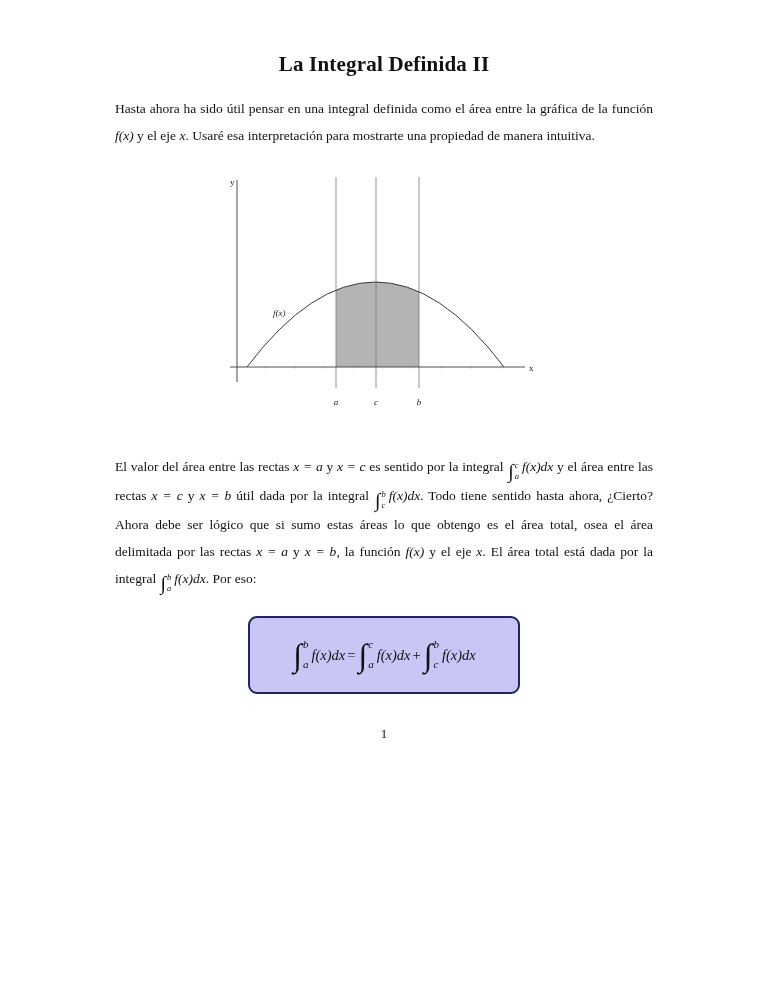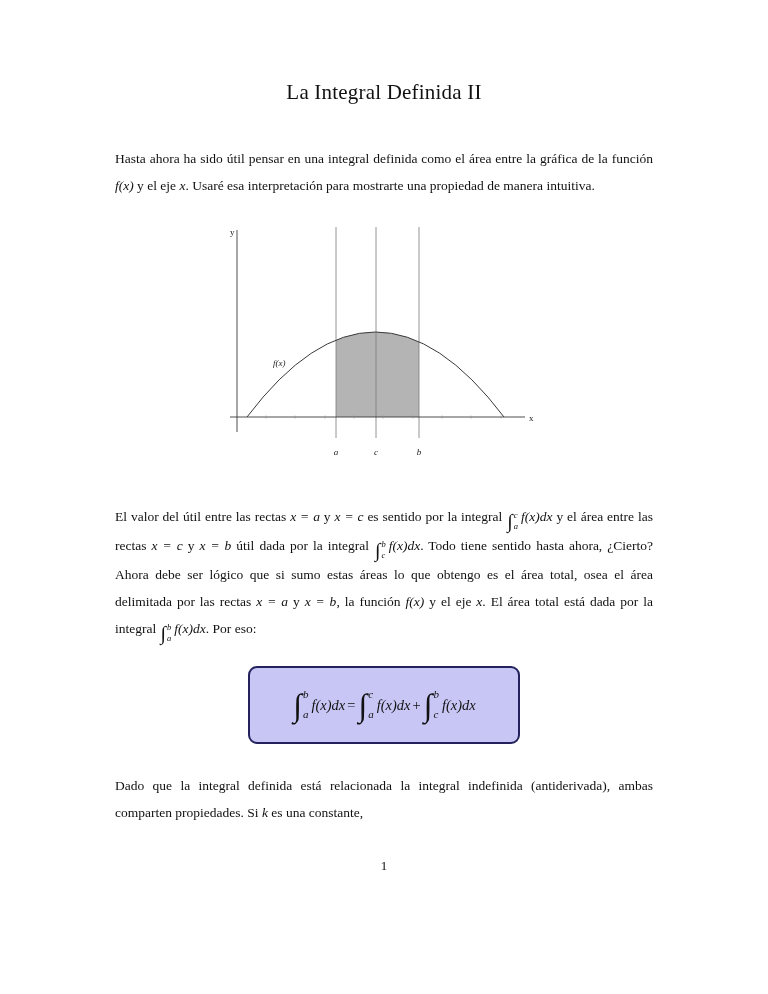--- a/index.html
+++ b/index.html
@@ -2,28 +2,28 @@
 <html><head>
 <meta charset="utf-8">
 <style>
   html,body{margin:0;padding:0;background:#ffffff;}
   .page{
     width:768px;height:994px;position:relative;background:#ffffff;
     font-family:"Liberation Serif","DejaVu Serif",serif;color:#111;
     overflow:hidden;
   }
   .title{
-    margin:0;padding-top:80px;text-align:center;
-    font-size:21px;font-weight:normal;letter-spacing:0.2px;
+    margin:0;padding-top:52px;text-align:center;
+    font-size:21px;font-weight:bold;letter-spacing:0.2px;
   }
   .body-text{
     width:538px;margin:0 auto;font-size:13.5px;line-height:27px;
     text-align:justify;
   }
-  .p1{margin-top:40px;}
+  .p1{margin-top:18px;}
   .p2{margin-top:38px;}
   .p3{margin-top:28px;}
   .rm{font-style:normal;}
   .mi{font-style:italic;}
   
   .intg{display:inline-flex;align-items:stretch;margin:0 3px 0 1px;}
   .intg .sign{font-style:normal;}
   .intg .lims{display:inline-flex;flex-direction:column;justify-content:space-between;font-style:italic;}
   .body-text .intg{height:22px;vertical-align:-7px;}
   .body-text .intg .sign{font-size:20px;line-height:22px;}
@@ -81,21 +81,21 @@
 
       <text class="fig-label" x="1" y="10" font-size="9" fill="#222">y</text>
       <text class="fig-label" x="300" y="196" font-size="9" fill="#222">x</text>
       <text class="fig-label" x="44" y="141" font-size="9" font-style="italic" fill="#222">f(x)</text>
       <text class="fig-label" x="107" y="230" font-size="9" font-style="italic" text-anchor="middle" fill="#222">a</text>
       <text class="fig-label" x="147" y="230" font-size="9" font-style="italic" text-anchor="middle" fill="#222">c</text>
       <text class="fig-label" x="190" y="230" font-size="9" font-style="italic" text-anchor="middle" fill="#222">b</text>
     </svg>
   </div>
 
-  <p class="body-text p2"><span class="rm">El valor del útil entre las rectas </span><span class="mi">x = a</span><span class="rm"> y </span><span class="mi">x = c</span><span class="rm"> es sentido por la integral </span><span class="intg">
+  <p class="body-text p2"><span class="rm">El valor del área entre las rectas </span><span class="mi">x = a</span><span class="rm"> y </span><span class="mi">x = c</span><span class="rm"> es sentido por la integral </span><span class="intg">
         <span class="sign">∫</span>
         <span class="lims">
           <span class="hi">c</span>
           <span class="lo">a</span>
         </span>
       </span><span class="mi">f(x)dx</span><span class="rm"> y el área entre las rectas </span><span class="mi">x = c</span><span class="rm"> y </span><span class="mi">x = b</span><span class="rm"> útil dada por la integral </span><span class="intg">
         <span class="sign">∫</span>
         <span class="lims">
           <span class="hi">b</span>
           <span class="lo">c</span>
@@ -132,17 +132,16 @@
           <span class="sign">∫</span>
           <span class="lims">
             <span class="hi">b</span>
             <span class="lo">c</span>
           </span>
         </span>
         <span class="mi">f(x)dx</span>
       </div>
   </div>
 
-  <p class="body-text p3"><span class="rm">Dado que la integral definida está relacionada la integral indefinida (antiderivada), ambas comparten propiedades. Si </span><span class="mi">k</span><span class="rm"> es una constante,</span></p>
 
   <div class="page-number">1</div>
 
 </div>
 
 </body></html>

